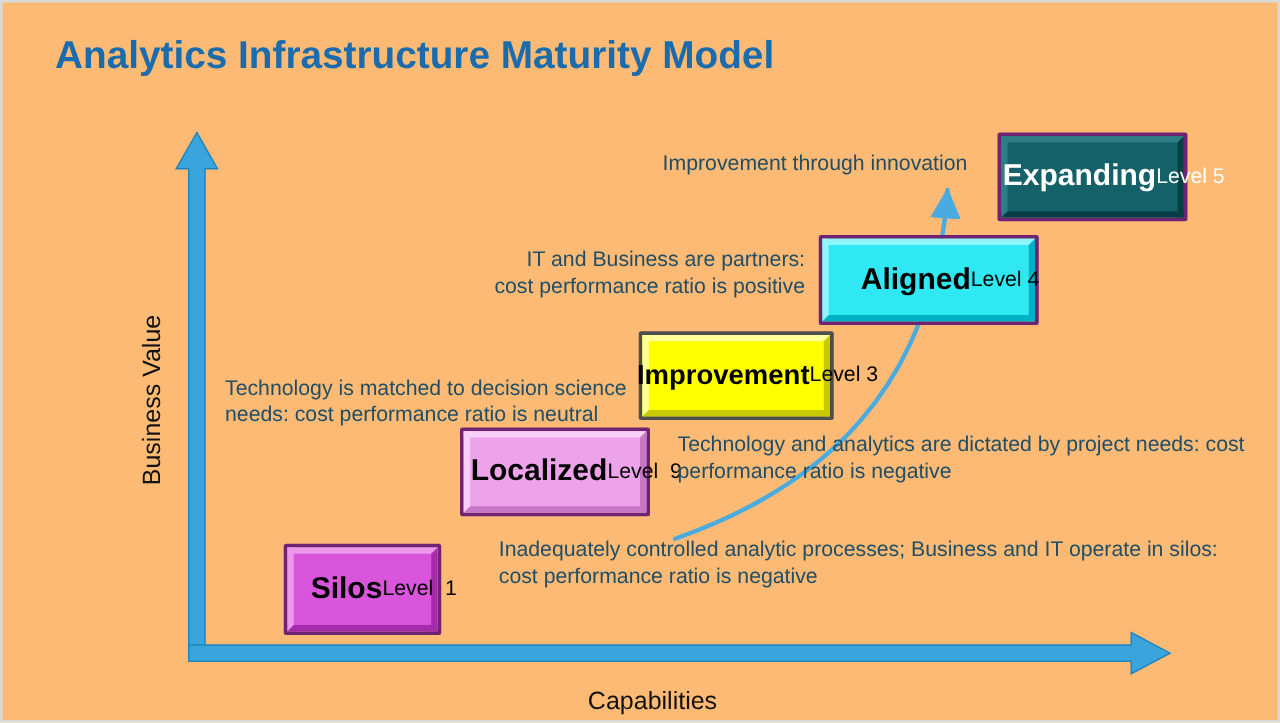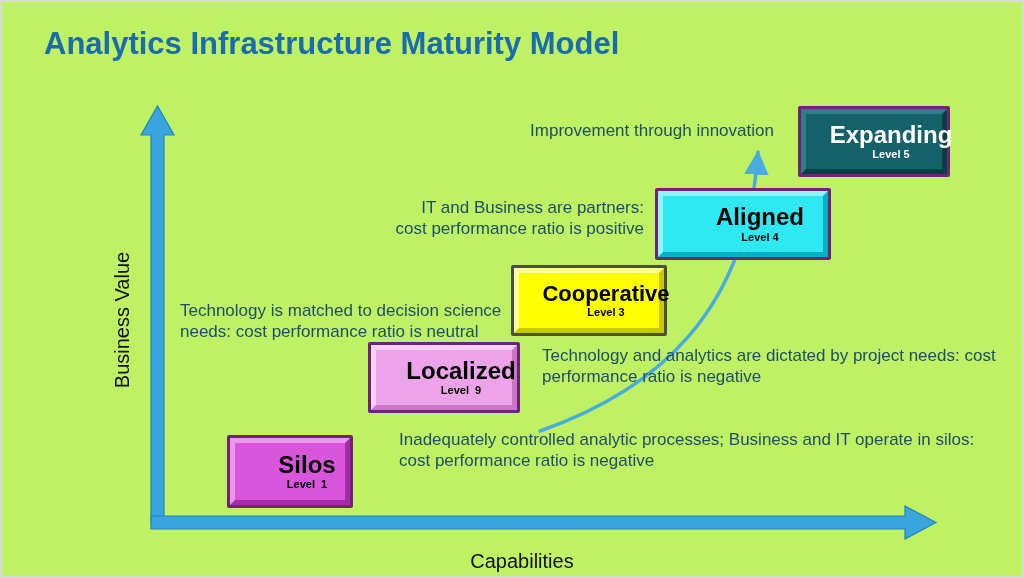--- a/index.html
+++ b/index.html
@@ -1,18 +1,18 @@
 <!DOCTYPE html>
 <html><head>
 <meta charset="utf-8">
 <style>
   html,body{margin:0;padding:0;background:#fff;}
   #slide{
     position:relative;width:1024px;height:578px;box-sizing:border-box;
-    background:#bef264;border:2px solid #d9d9d9;overflow:hidden;
+    background:#fdba74;border:2px solid #d9d9d9;overflow:hidden;
     font-family:"Liberation Sans",sans-serif;
   }
   #title{
     position:absolute;left:42px;top:24px;font-size:31px;font-weight:bold;
     color:#1a6cad;letter-spacing:0px;white-space:nowrap;
   }
   #diagram-svg{position:absolute;left:0;top:0;z-index:1;}
   .axis-label{position:absolute;color:#111;font-size:20px;}
   #y-axis-label{
     left:41px;top:306px;width:160px;height:24px;text-align:center;
@@ -27,26 +27,26 @@
   #ann-partners{left:340px;top:196px;width:302px;text-align:right;}
   #ann-neutral{left:178px;top:274px;width:350px;text-align:left;margin-top:25px;}
   #ann-dictated{left:540px;top:344px;width:465px;text-align:left;}
   #ann-silos{left:397px;top:428px;width:585px;text-align:left;}
   .level-box{
     position:absolute;z-index:2;border:3px solid;border-radius:2px;
     box-sizing:border-box;
   }
   .bevel{
     width:100%;height:100%;box-sizing:border-box;border:5px solid;
-    display:flex;flex-direction:column;align-items:center;justify-content:center;
+    display:flex;flex-direction:row;align-items:center;justify-content:center;
     text-align:center;
     padding-left:34px;
   }
   .level-name{font-size:24px;font-weight:bold;line-height:1.1;white-space:nowrap;}
-  .level-sub{font-size:11px;font-weight:bold;white-space:pre;line-height:1.2;}
+  .level-sub{font-size:17px;font-weight:normal;white-space:pre;line-height:1.2;}
   
   .lv1{left:225px;top:433px;width:126px;height:73px;border-color:#6e2473;}
   .lv1 .bevel{background:#d855dc;border-color:#ec96ec #a62bac #a62bac #ec96ec;color:#000;}
   
   .lv2{left:366px;top:340px;width:152px;height:71px;border-color:#6e2473;}
   .lv2 .bevel{background:#eda3ea;border-color:#f8cff6 #c877c6 #c877c6 #f8cff6;color:#000;}
   
   .lv3{left:509px;top:263px;width:156px;height:71px;border-color:#4d4d4d;}
   .lv3 .bevel{background:#ffff00;border-color:#ffff99 #c9c900 #c9c900 #ffff99;color:#000;}
   .lv3 .level-name{font-size:22px;}
@@ -100,21 +100,21 @@
 
   <div class="level-box lv2">
     <div class="bevel">
       <div class="level-name">Localized</div>
       <div class="level-sub">Level  9</div>
     </div>
   </div>
 
   <div class="level-box lv3">
     <div class="bevel">
-      <div class="level-name">Cooperative</div>
+      <div class="level-name">Improvement</div>
       <div class="level-sub">Level 3</div>
     </div>
   </div>
 
   <div class="level-box lv4">
     <div class="bevel">
       <div class="level-name">Aligned</div>
       <div class="level-sub">Level 4</div>
     </div>
   </div>

